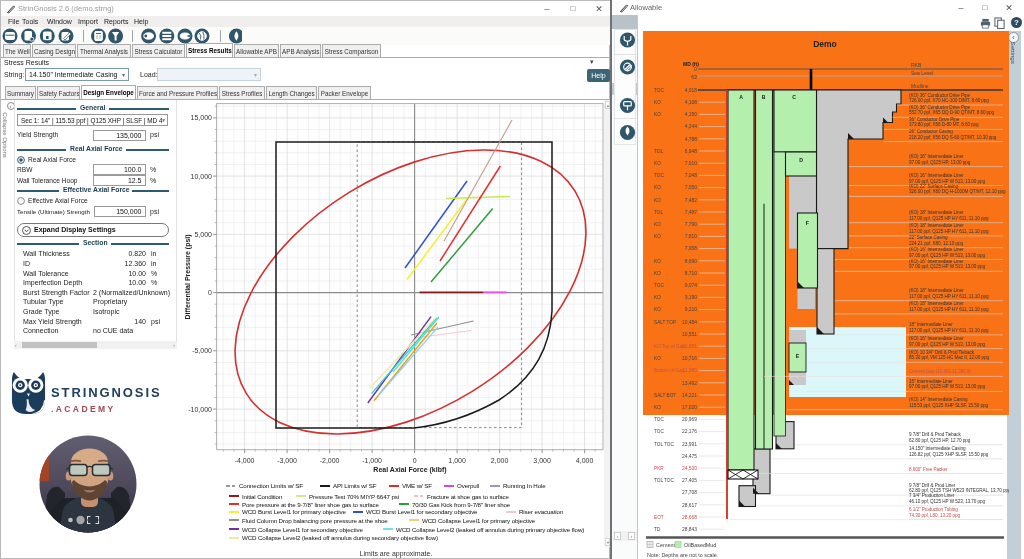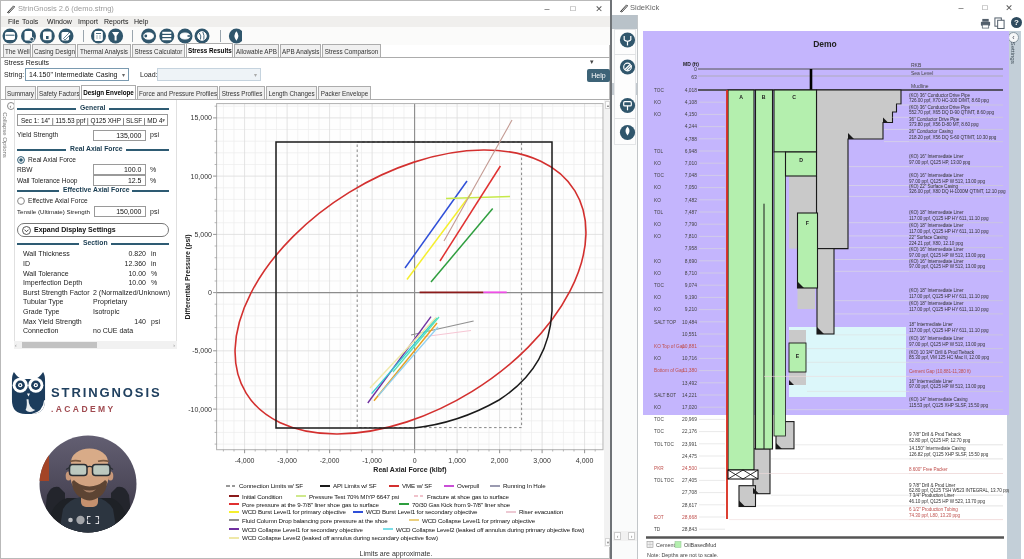--- a/index.html
+++ b/index.html
@@ -340,21 +340,21 @@
     <div class="abs" style="left:1px; top:1px; width:5px; height:8px; background:#fdfdfd; border:1px solid #d5d5d5; font-size:4px; color:#888; text-align:center; line-height:7px;">▲</div>
     <div class="abs" style="left:1px; top:438px; width:5px; height:8px; background:#fdfdfd; border:1px solid #d5d5d5; font-size:4px; color:#888; text-align:center; line-height:7px;">▼</div>
   </div>
 </div>
 
 <div class="abs" style="left:610px; top:0; width:414px; height:559px; background:#fff; border-left:2px solid #6f7377;">
 
   <svg class="abs" style="left:7px; top:3px;" width="10" height="10" viewBox="0 0 10 10">
         <path d="M1.5 8.5 L7 2.5 L8 3.5 L2.8 9 Z M7.5 1.8 L8.7 3" stroke="#333" stroke-width="1" fill="none"></path>
       </svg>
-    <span class="abs" style="left:18px; top:3px; font-size:7.5px; color:#666;">SideKick</span>
+    <span class="abs" style="left:18px; top:3px; font-size:7.5px; color:#666;">Allowable</span>
   <span class="wbtn" style="left:334px;">–</span>
   <span class="wbtn" style="left:358px; font-size:8px;">□</span>
   <span class="wbtn" style="left:382px;">✕</span>
 
   <div class="abs" style="left:0; top:15px; width:26px; height:544px; background:#fafbfb; border-right:1px solid #c2c6c9;">
     <div class="abs" style="left:0; top:0; width:25px; height:14px; background:#b9c2c9;"></div>
     <div class="abs" style="left:0; top:68px; width:25px; height:12px; background:#c3cad0;"></div>
     <div class="abs" style="left:2px; top:14px; width:22px; height:116px; background:#fdfdfd; border:1px solid #e3e5e7;"></div>
     <div class="abs" style="left:2px; top:38.5px; width:22px; height:1px; background:#e0e2e4;"></div>
     <div class="abs" style="left:2px; top:103px; width:22px; height:1px; background:#e0e2e4;"></div>
@@ -390,21 +390,21 @@
   <svg class="abs" style="left:382px; top:17px;" width="11" height="12" viewBox="0 0 12 13">
         <rect x="1" y="1" width="7" height="9" fill="#fff" stroke="#535f6b" stroke-width="1.1"></rect>
         <rect x="4" y="3.5" width="7" height="9" fill="#fff" stroke="#535f6b" stroke-width="1.1"></rect>
       </svg>
   <div class="abs" style="left:399px; top:17px; width:11px; height:11px; border-radius:50%; background:#2e4a5e; color:#fff; font-size:8px; font-weight:bold; text-align:center; line-height:12px;">?</div>
 
   <div class="abs" style="left:395px; top:31px; width:14px; height:528px; background:#c3cfd8;"></div>
   <div class="abs" style="left:396px; top:32px; width:11px; height:11px; background:#f5f7f8; border:1px solid #8b9aa5; border-radius:50%; font-size:7px; color:#445; text-align:center; line-height:10px;">‹</div>
   <span class="abs" style="left:387px; top:52px; font-size:6.2px; color:#3c4a55; transform:rotate(90deg); transform-origin:center; white-space:nowrap; width:28px;">Settings</span>
 
-  <div class="abs" style="left:31px; top:31px; width:366px; height:384px; background:#c4b5fd;text-align:right;">
+  <div class="abs" style="left:31px; top:31px; width:366px; height:384px; background:#f97316;text-align:right;">
         <svg class="abs" style="left:0; top:0;" width="366" height="528" viewBox="642 31 366 528">
 <text x="824" y="47" font-size="8.5" font-weight="bold" fill="#222" text-anchor="middle">Demo</text>
 <text x="682" y="66" font-size="5" font-weight="bold" fill="#222">MD (ft)</text>
 <text x="696" y="71" font-size="5.2" fill="#444" text-anchor="end">0</text>
 <text x="696" y="79" font-size="5.2" fill="#444" text-anchor="end">63</text>
 <text x="653" y="91.8" font-size="4.7" fill="#444">TOC</text>
 <text x="696" y="91.8" font-size="4.9" fill="#444" text-anchor="end">4,018</text>
 <text x="653" y="104.0" font-size="4.7" fill="#444">KO</text>
 <text x="696" y="104.0" font-size="4.9" fill="#444" text-anchor="end">4,108</text>
 <text x="653" y="116.2" font-size="4.7" fill="#444">KO</text>

